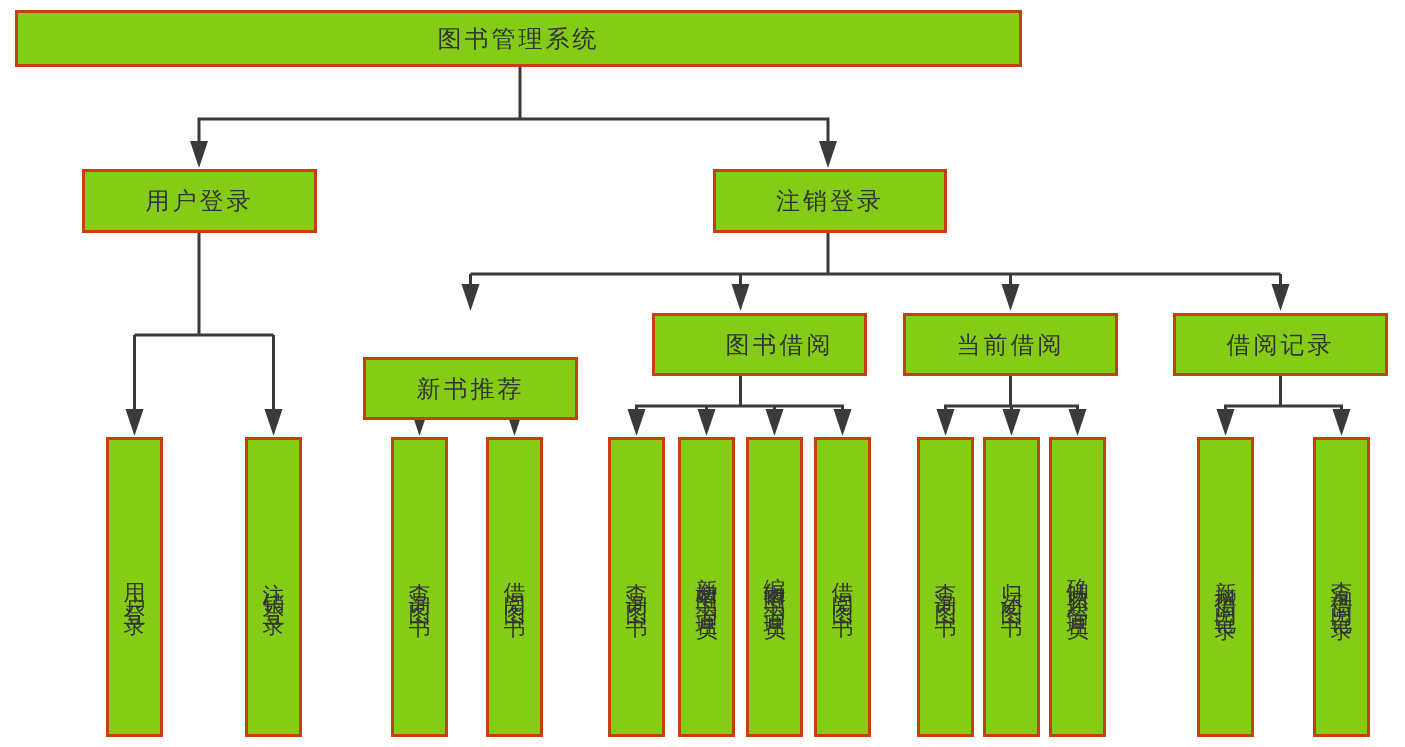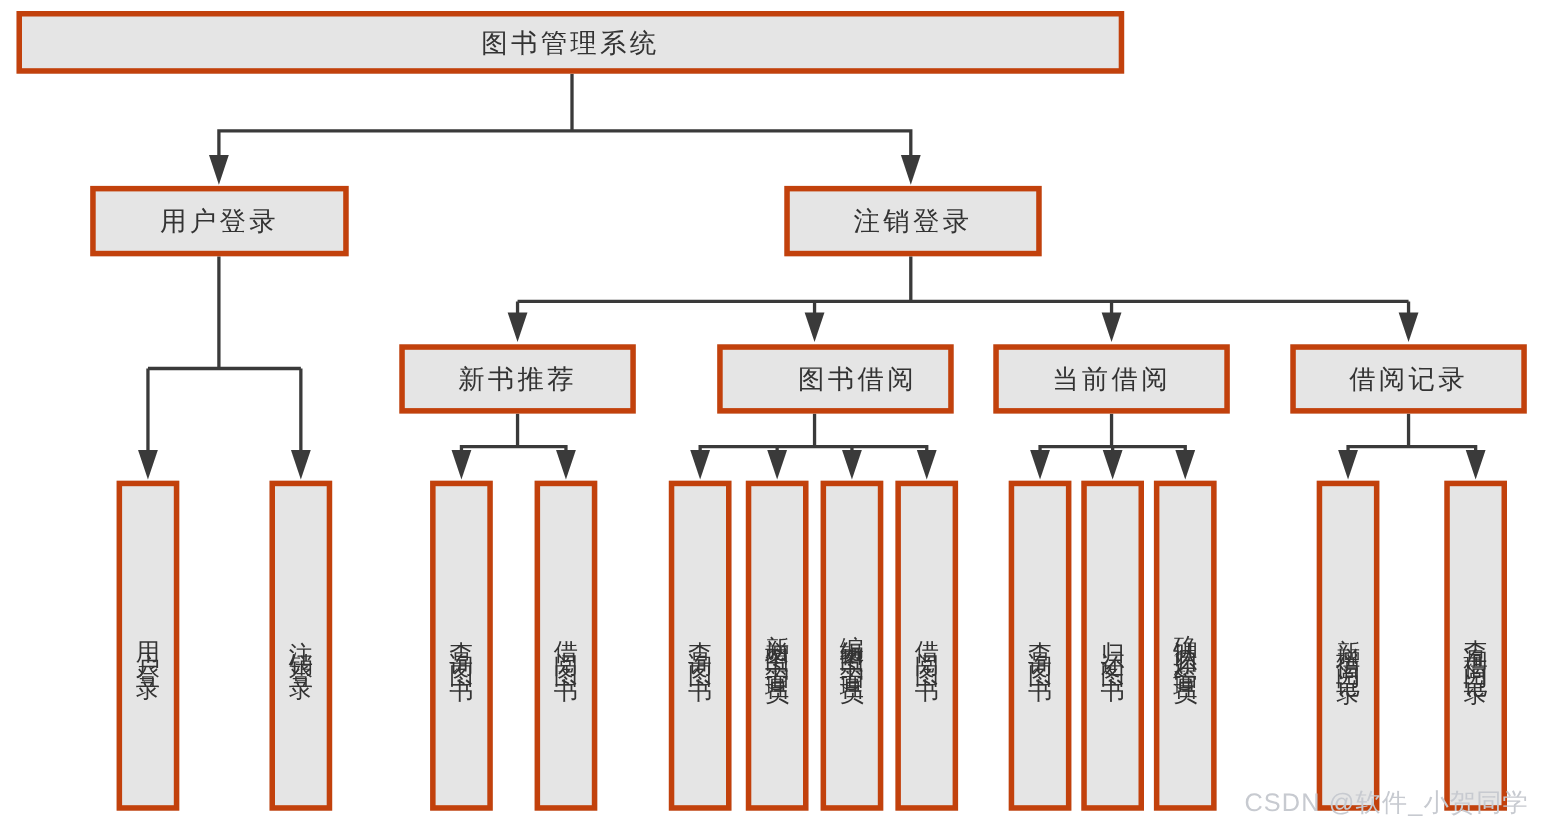--- a/index.html
+++ b/index.html
@@ -7,22 +7,22 @@
     position:relative;
     width:1405px; height:747px;
     background:#ffffff;
     font-family:"Liberation Sans", sans-serif;
     overflow:hidden;
   }
   #connectors { position:absolute; left:0; top:0; z-index:1; }
   .box {
     position:absolute;
     box-sizing:border-box;
-    border:5px solid #c2410c;
-    background:#e5e5e5;
+    border:3px solid #c2410c;
+    background:#84cc16;
     display:flex;
     align-items:center;
     justify-content:center;
     color:#333333;
     z-index:2;
   }
   .hbox { font-size:24px; letter-spacing:3px; }
   .root  { left:15px;  top:10px;  width:1007px; height:57px; }
   .lvl2  { top:169px; height:64px; }
   .lvl3  { top:313px; height:63px; width:215px; }
@@ -102,21 +102,21 @@
       <polygon points="1216.5,409 1234.5,409 1225.5,436"></polygon>
       <polygon points="1332.5,409 1350.5,409 1341.5,436"></polygon>
     </g>
   </svg>
 
   <div class="box hbox root">图书管理系统</div>
 
   <div class="box hbox lvl2" style="left:82px; width:235px;">用户登录</div>
   <div class="box hbox lvl2" style="left:713px; width:234px;">注销登录</div>
 
-  <div class="box hbox lvl3" style="left:363px;">新书推荐</div>
+  <div class="box hbox lvl3" style="left:363px;margin-top:44px;">新书推荐</div>
   <div class="box hbox lvl3" style="left:652px;padding-left:40px;">图书借阅</div>
   <div class="box hbox lvl3" style="left:903px;text-align:right;">当前借阅</div>
   <div class="box hbox lvl3" style="left:1173px;">借阅记录</div>
 
   <div class="box leaf" style="left:106px;">用户登录</div>
   <div class="box leaf" style="left:245px;">注销登录</div>
 
   <div class="box leaf" style="left:391px;">查询图书</div>
   <div class="box leaf" style="left:486px;">借阅图书</div>
 
@@ -125,15 +125,14 @@
   <div class="box leaf tight" style="left:746px;">编辑图书（管理员）</div>
   <div class="box leaf" style="left:814px;">借阅图书</div>
 
   <div class="box leaf" style="left:917px;">查询图书</div>
   <div class="box leaf" style="left:983px;">归还图书</div>
   <div class="box leaf tight" style="left:1049px;">确认归还（管理员）</div>
 
   <div class="box leaf mid" style="left:1197px;">新增借阅记录</div>
   <div class="box leaf mid" style="left:1313px;">查询借阅记录</div>
 
-  <div class="watermark">CSDN @软件_小贺同学</div>
 
 </div>
 
 </body></html>

